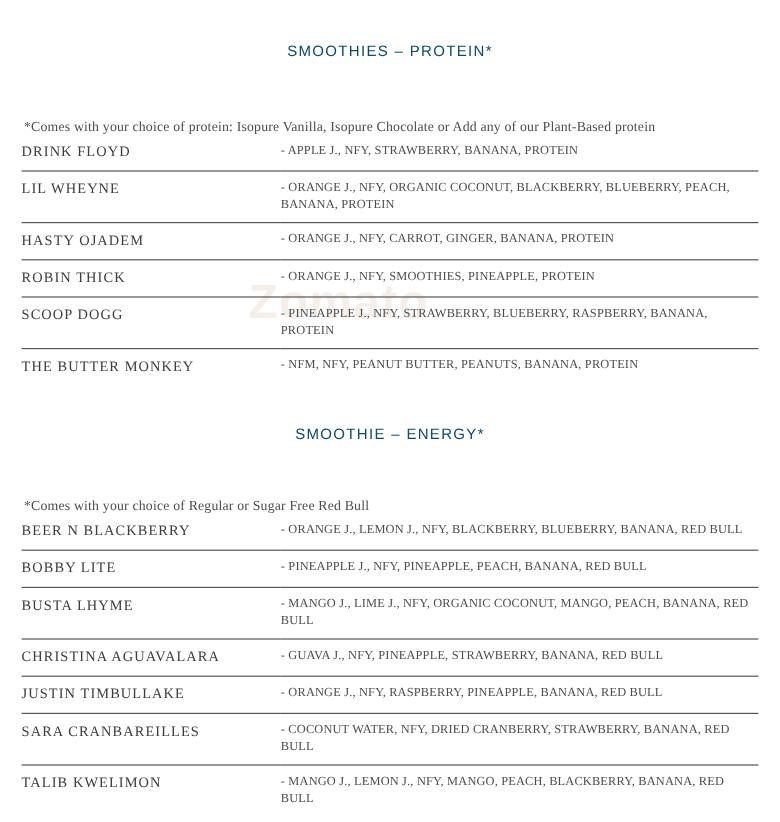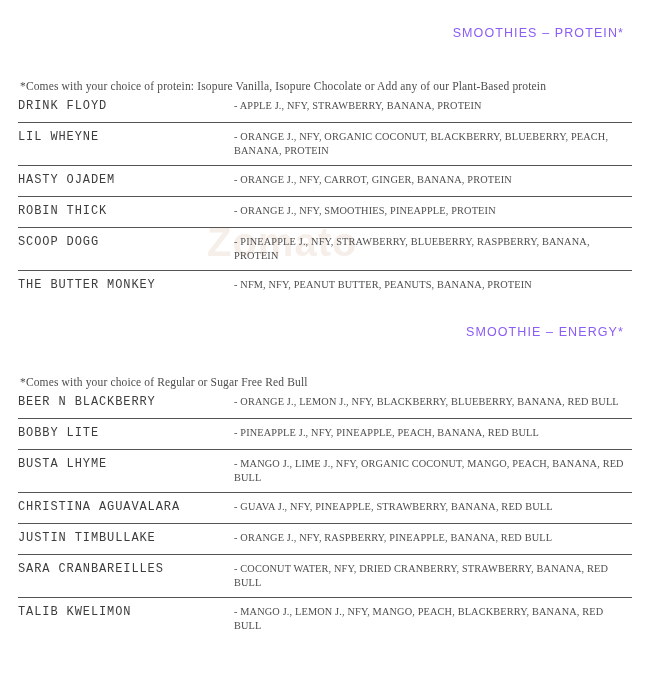--- a/index.html
+++ b/index.html
@@ -40,27 +40,27 @@
     line-height: 48px;
   }
 
   .content {
     position: relative;
     z-index: 2;
     padding: 0 18px;
   }
 
   .section-title {
-    text-align: right;
+    text-align: center;
     font-family: "Liberation Sans", sans-serif;
     font-size: 12.5px;
     letter-spacing: 1.1px;
-    color: #8b5cf6;
+    color: #0c4a6e;
     font-weight: 400;
-    margin: 8px;
+    margin: 18px;
   }
   .sec1-title { padding-top: 18px; }
   .sec2-title { padding-top: 16px; }
 
   .footnote {
     font-family: "Liberation Serif", serif;
     font-size: 11.5px;
     color: #4d4d4d;
     letter-spacing: 0.15px;
     padding-left: 2px;
@@ -77,21 +77,21 @@
   table.menu tr.row td {
     border-top: 1px solid #555555;
     padding: 7px 0 8px 0;
     vertical-align: top;
   }
   table.menu tr.row:first-child td {
     border-top: none;
   }
   td.name {
     width: 216px;
-    font-family: Liberation Mono, monospace;
+    font-family: Liberation Serif, serif;
     font-size: 12px;
     letter-spacing: 0.9px;
     color: #3d3d3d;
     white-space: nowrap;
     padding-left: 2px;
     line-height: 15px;
   }
   td.desc {
     font-family: "Liberation Serif", serif;
     font-size: 10.3px;

